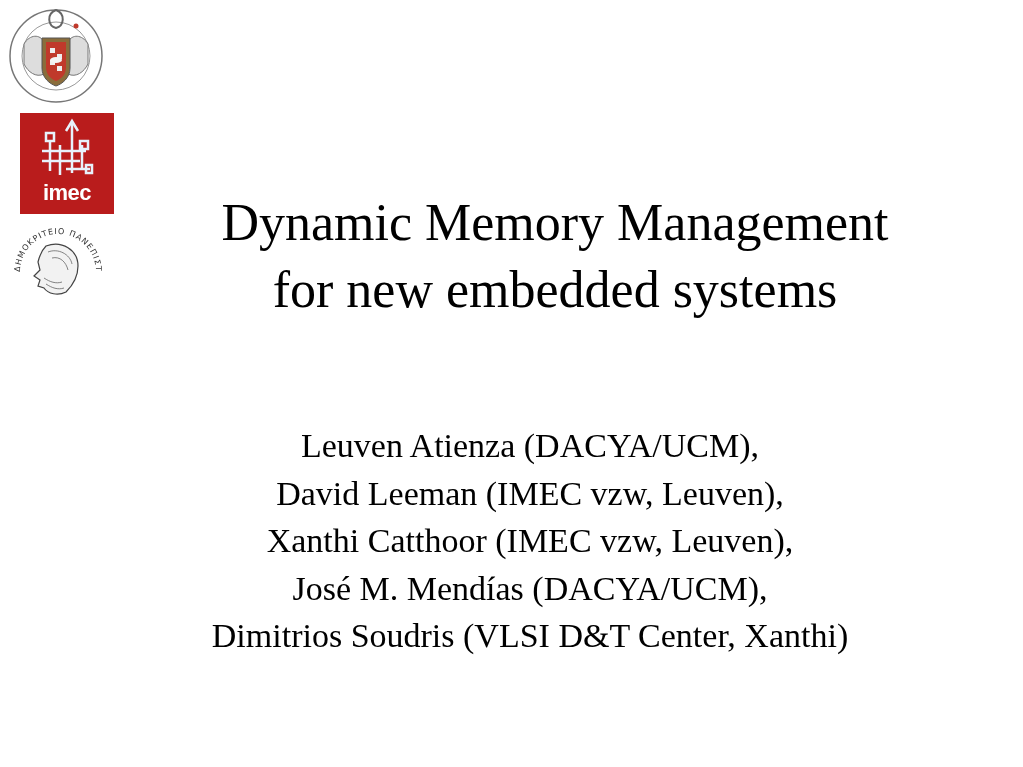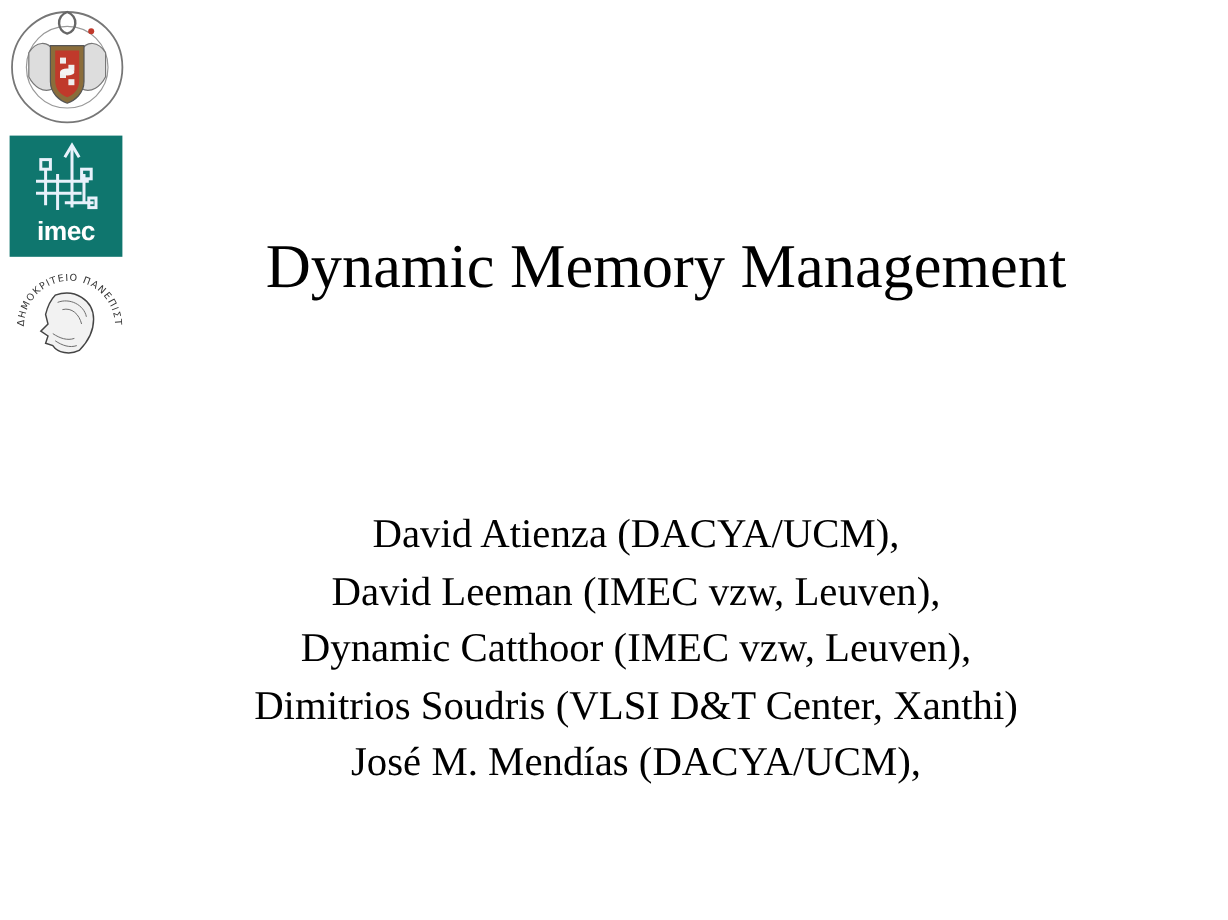--- a/index.html
+++ b/index.html
@@ -2,21 +2,21 @@
 <html><head>
 <meta charset="utf-8">
 <style>
   html, body { margin: 0; padding: 0; }
   body {
     width: 1023px; height: 767px; background: #ffffff; position: relative; overflow: hidden;
     font-family: "Liberation Serif", "DejaVu Serif", serif; color: #000;
   }
   .logo { position: absolute; }
   #logo-ucm { left: 6px; top: 4px; width: 100px; height: 104px; }
-  #logo-imec { left: 8px; top: 113px; width: 94px; height: 101px; background: #0f766e; }
+  #logo-imec { left: 20px; top: 113px; width: 94px; height: 101px; background: #b91c1c; }
   #logo-duth { left: 8px; top: 222px; width: 100px; height: 92px; }
   .imec-word {
     position: absolute; left: 0; right: 0; bottom: 8px; text-align: center;
     font-family: "Liberation Sans", "DejaVu Sans", sans-serif; font-weight: bold;
     font-size: 22px; color: #fff; letter-spacing: -0.5px;
   }
   .title {
     position: absolute; left: 150px; width: 810px; top: 189px;
     text-align: center; font-size: 52px; line-height: 67px; margin: 0; font-weight: normal;
   }
@@ -67,21 +67,22 @@
         <path id="arc" d="M12 50 A38 38 0 1 1 88 50"></path>
       </defs>
     <text font-size="8" fill="#333" font-family="DejaVu Sans, sans-serif" letter-spacing="1"><textPath href="#arc">ΔΗΜΟΚΡΙΤΕΙΟ ΠΑΝΕΠΙΣΤΗΜΙΟ ΘΡΑΚΗΣ</textPath></text>
     <path d="M38 24 C54 18 70 28 70 44 C70 56 64 64 58 70 C50 74 40 72 36 66 L30 64 L32 58 L26 54 L32 48 L30 40 C32 32 34 28 38 24 Z" fill="#f2f2f2" stroke="#444" stroke-width="1.2"></path>
     <path d="M40 30 C50 26 62 32 64 42 M44 36 C52 34 58 40 60 48 M36 56 C42 60 48 62 54 60 M38 62 C44 66 50 68 56 66" fill="none" stroke="#666" stroke-width="0.8"></path>
   </svg>
 </div>
 
 <h1 class="title">
   <div>Dynamic Memory Management</div>
+  <div>for new embedded systems</div>
 </h1>
 
 <div class="authors">
-  <div>David Atienza (DACYA/UCM),</div>
+  <div>Leuven Atienza (DACYA/UCM),</div>
   <div>David Leeman (IMEC vzw, Leuven),</div>
-  <div>Dynamic Catthoor (IMEC vzw, Leuven),</div>
+  <div>Xanthi Catthoor (IMEC vzw, Leuven),</div>
+  <div>José M. Mendías (DACYA/UCM),</div>
   <div>Dimitrios Soudris (VLSI D&amp;T Center, Xanthi)</div>
-  <div>José M. Mendías (DACYA/UCM),</div>
 </div>
 
 </body></html>

